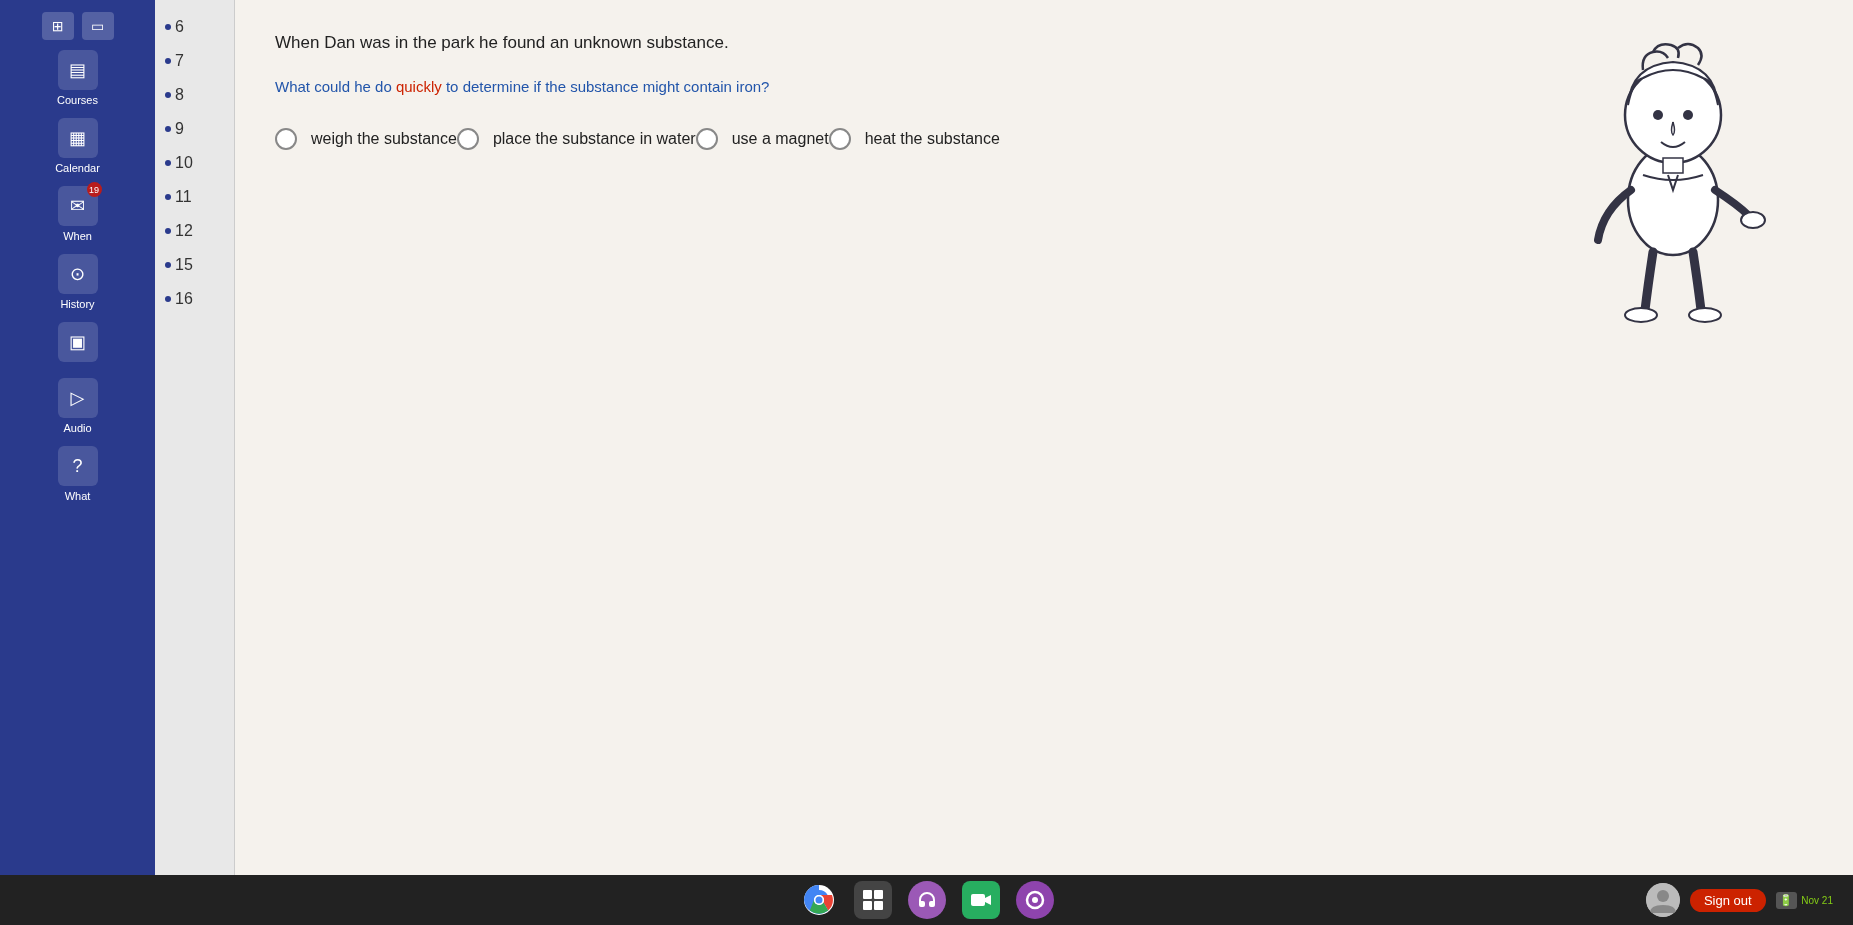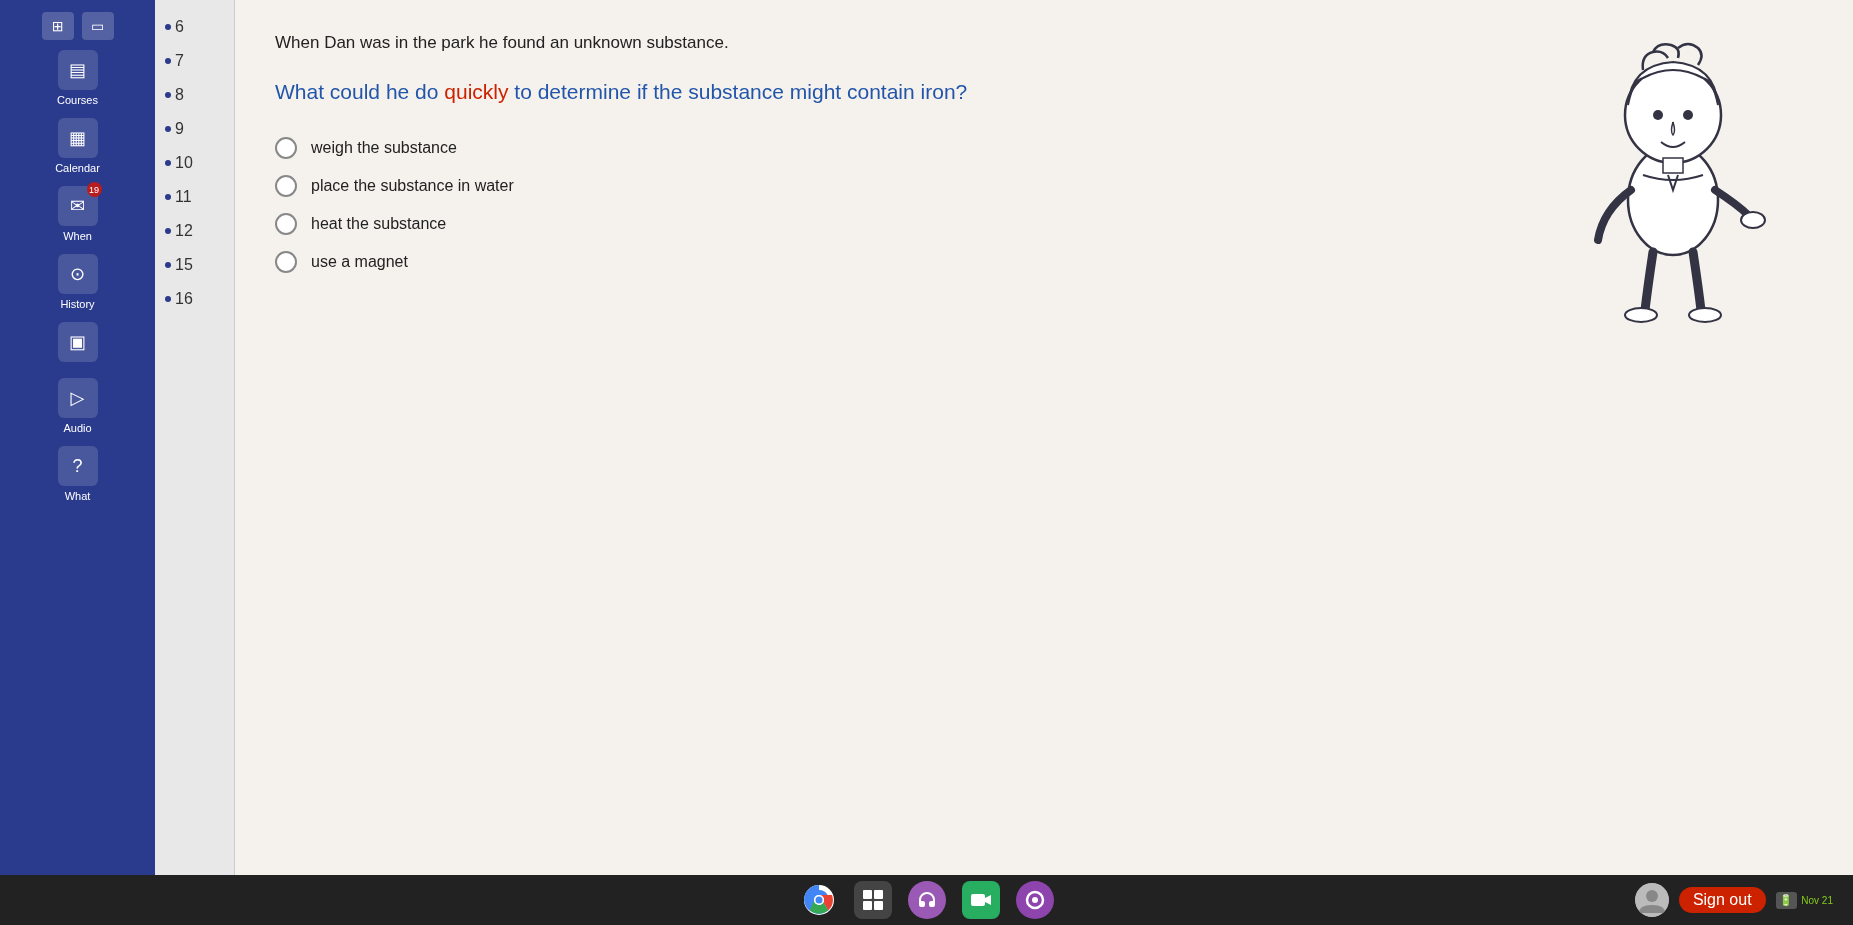--- a/index.html
+++ b/index.html
@@ -102,34 +102,34 @@
     }
 
     .passage-text {
       font-size: 17px;
       color: #222;
       margin-bottom: 20px;
       line-height: 1.5;
     }
 
     .question-text {
-      font-size: 21px;
+      font-size: 15px;
       color: #2255aa;
       margin-bottom: 30px;
       line-height: 1.5;
     }
 
     .question-text .highlight {
       color: #cc2200;
     }
 
     .answer-options {
       display: flex;
-      flex-direction: column;
-      gap: 16px;
+      flex-direction: row;
+      gap: 0;
       margin-top: 20px;
     }
 
     .answer-option {
       display: flex;
       align-items: center;
       gap: 14px;
       cursor: pointer;
     }
 
@@ -188,21 +188,21 @@
       align-items: center;
       gap: 10px;
     }
 
     .sign-out-btn {
       background: #cc2200;
       color: white;
       border: none;
       border-radius: 14px;
       padding: 4px 14px;
-      font-size: 16px;
+      font-size: 13px;
       cursor: pointer;
     }
 
     .taskbar-time {
       color: #84cc16;
       font-size: 10px;
       text-align: center;
     }
 
     .sidebar-top-row {
@@ -344,25 +344,25 @@
       <div class="answer-option">
         <div class="radio-circle"></div>
         <span class="option-text">weigh the substance</span>
       </div>
       <div class="answer-option">
         <div class="radio-circle"></div>
         <span class="option-text">place the substance in water</span>
       </div>
       <div class="answer-option">
         <div class="radio-circle"></div>
-        <span class="option-text">heat the substance</span>
+        <span class="option-text">use a magnet</span>
       </div>
       <div class="answer-option">
         <div class="radio-circle"></div>
-        <span class="option-text">use a magnet</span>
+        <span class="option-text">heat the substance</span>
       </div>
     </div>
 
     <div class="character-area">
       <svg viewBox="0 0 200 310" width="200" height="310">
 
         <ellipse cx="100" cy="180" rx="45" ry="55" fill="white" stroke="#334" stroke-width="2.5"></ellipse>
 
         <circle cx="100" cy="95" r="48" fill="white" stroke="#334" stroke-width="2.5"></circle>
 

